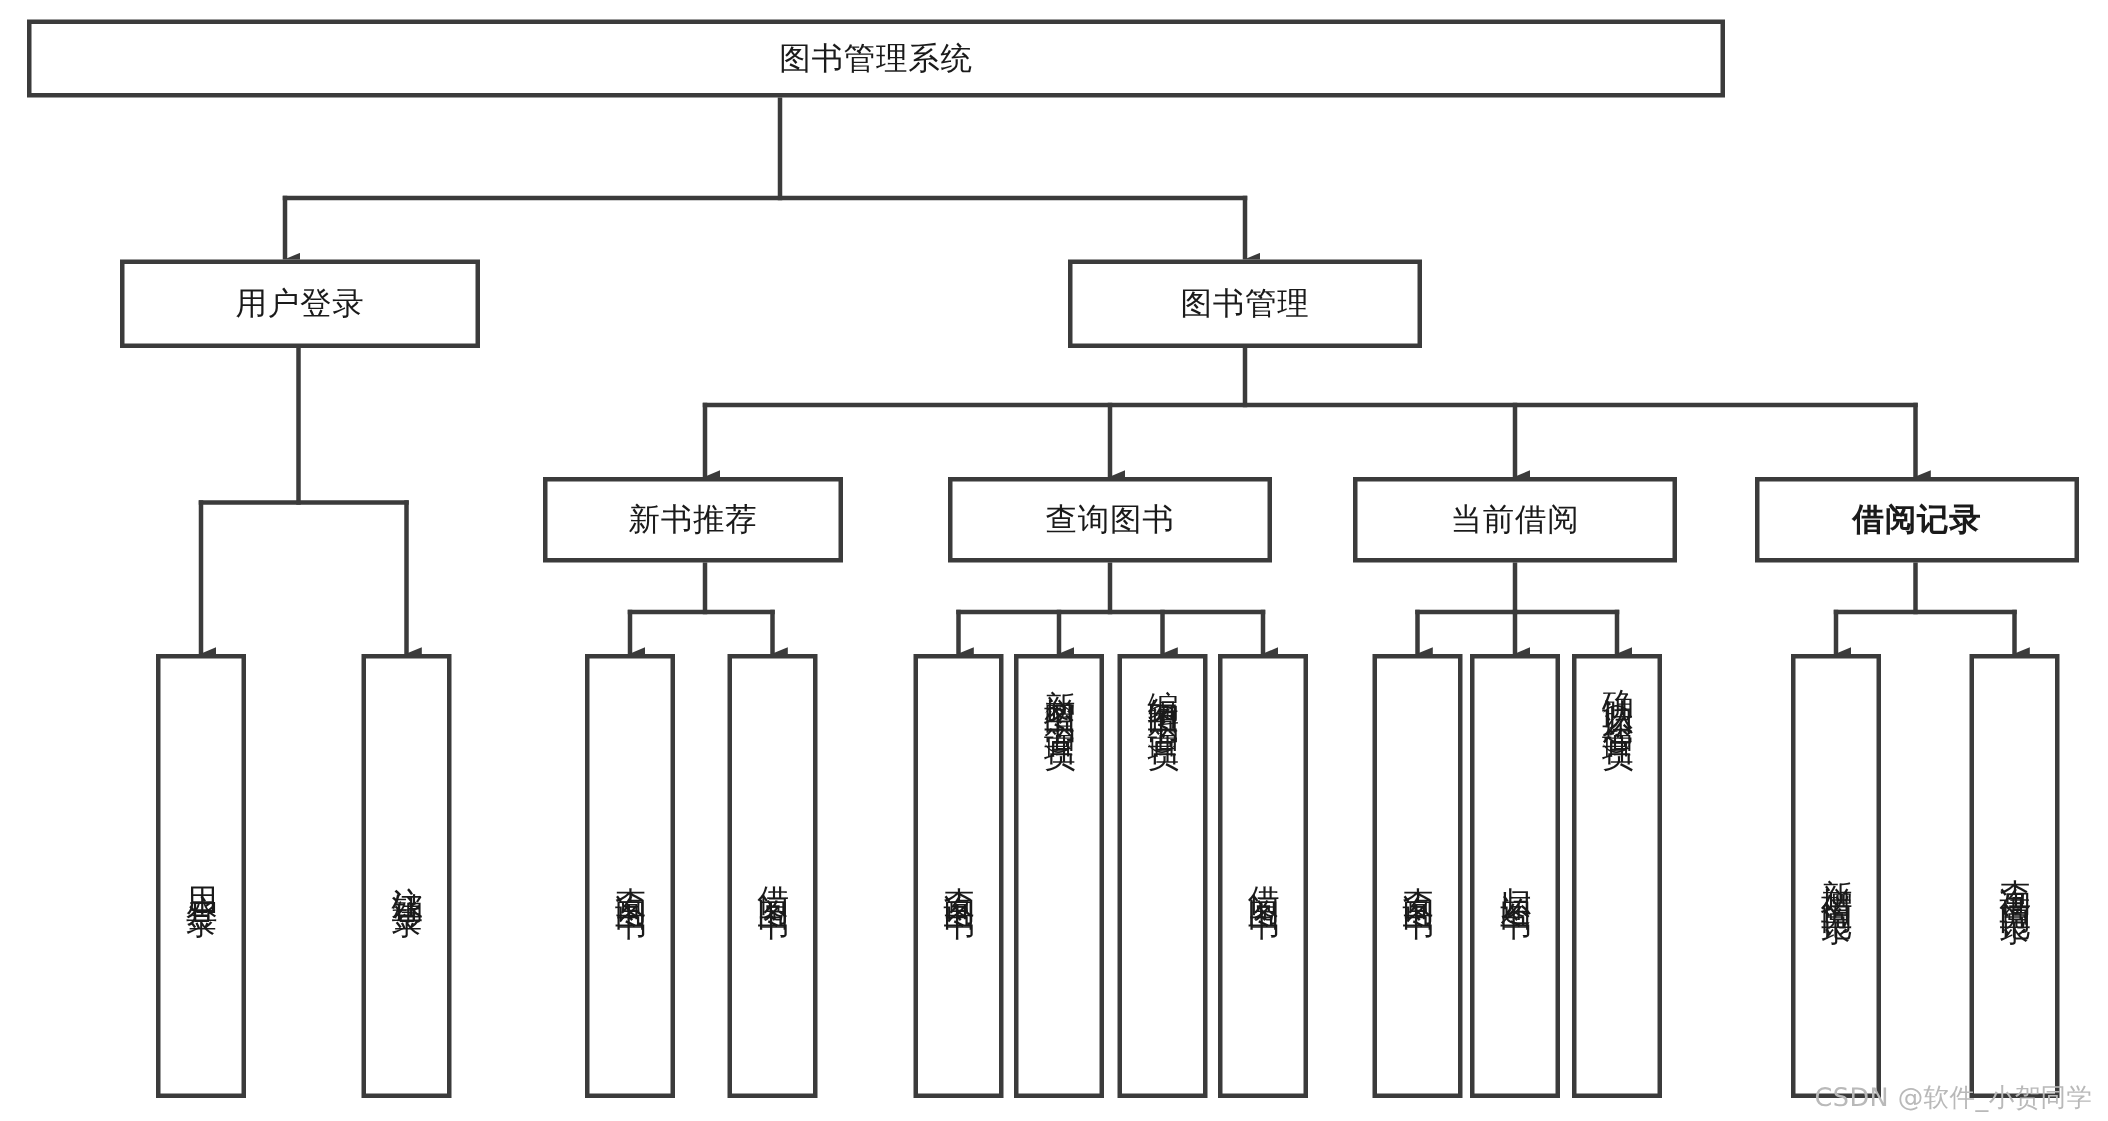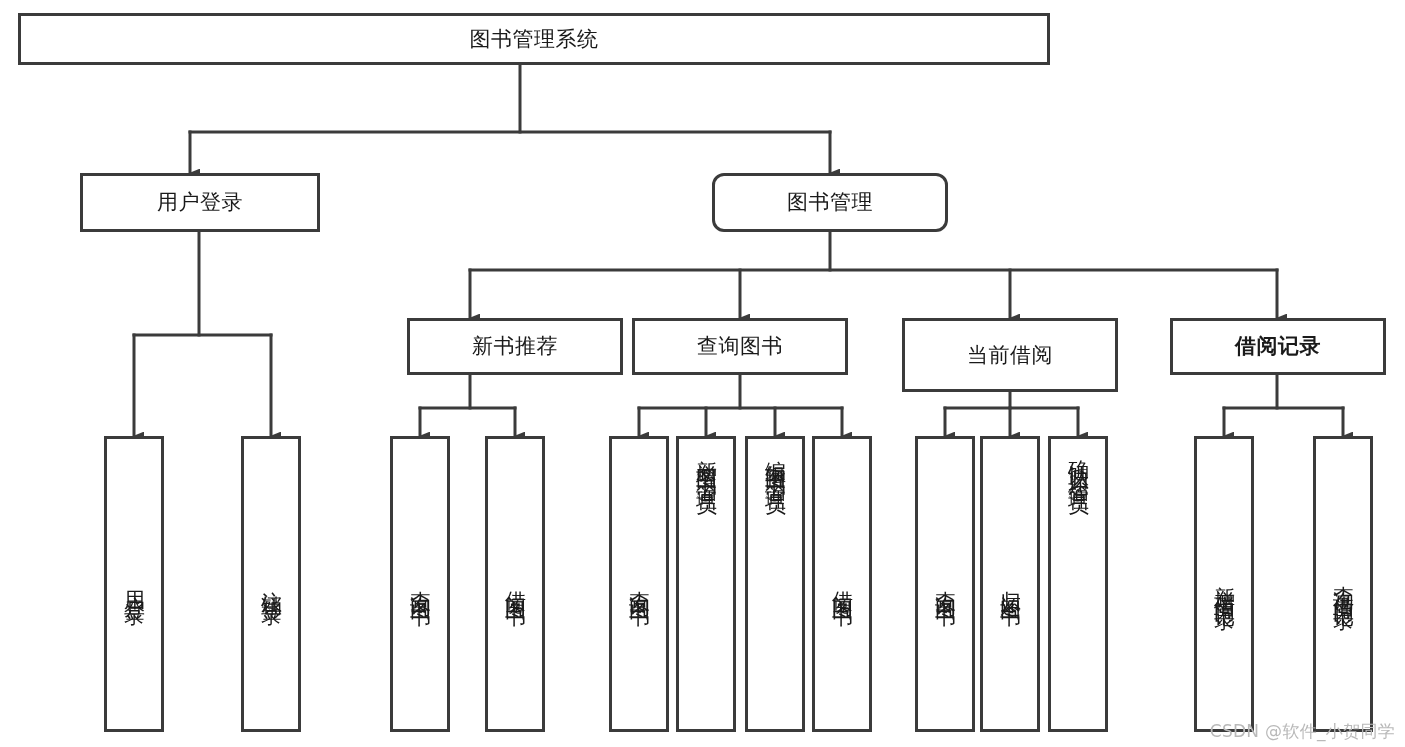--- a/index.html
+++ b/index.html
@@ -119,38 +119,38 @@
       <line x1="1010" y1="408" x2="1010" y2="436" marker-end="url(#arrowhead)"></line>
       <line x1="1078" y1="408" x2="1078" y2="436" marker-end="url(#arrowhead)"></line>
 
       <line x1="1277" y1="375" x2="1277" y2="408"></line>
       <line x1="1224" y1="408" x2="1343" y2="408"></line>
       <line x1="1224" y1="408" x2="1224" y2="436" marker-end="url(#arrowhead)"></line>
       <line x1="1343" y1="408" x2="1343" y2="436" marker-end="url(#arrowhead)"></line>
     </g>
   </svg>
 
-  <div class="node-box" style="left:18px; top:13px; width:1032px; height:52px;">
+  <div class="node-box" style="left:18px; top:13px; width:1132px; height:52px;">
     <span class="node-label">图书管理系统</span>
   </div>
 
   <div class="node-box" style="left:80px; top:173px; width:240px; height:59px;">
     <span class="node-label">用户登录</span>
   </div>
-  <div class="node-box" style="left:712px; top:173px; width:236px; height:59px;border-radius:12px;">
+  <div class="node-box" style="left:712px; top:173px; width:236px; height:59px;">
     <span class="node-label">图书管理</span>
   </div>
 
-  <div class="node-box" style="left:362px; top:318px; width:216px; height:57px;margin-left:45px;">
+  <div class="node-box" style="left:362px; top:318px; width:200px; height:57px;">
     <span class="node-label">新书推荐</span>
   </div>
   <div class="node-box" style="left:632px; top:318px; width:216px; height:57px;">
     <span class="node-label">查询图书</span>
   </div>
-  <div class="node-box" style="left:902px; top:318px; width:216px; height:74px;">
+  <div class="node-box" style="left:902px; top:318px; width:216px; height:57px;">
     <span class="node-label">当前借阅</span>
   </div>
   <div class="node-box" style="left:1170px; top:318px; width:216px; height:57px;font-weight:bold;">
     <span class="node-label">借阅记录</span>
   </div>
 
   <div class="node-box vertical centered" style="left:104px; top:436px; width:60px; height:296px;">
     <span class="node-label">用户登录</span>
   </div>
   <div class="node-box vertical centered" style="left:241px; top:436px; width:60px; height:296px;">

